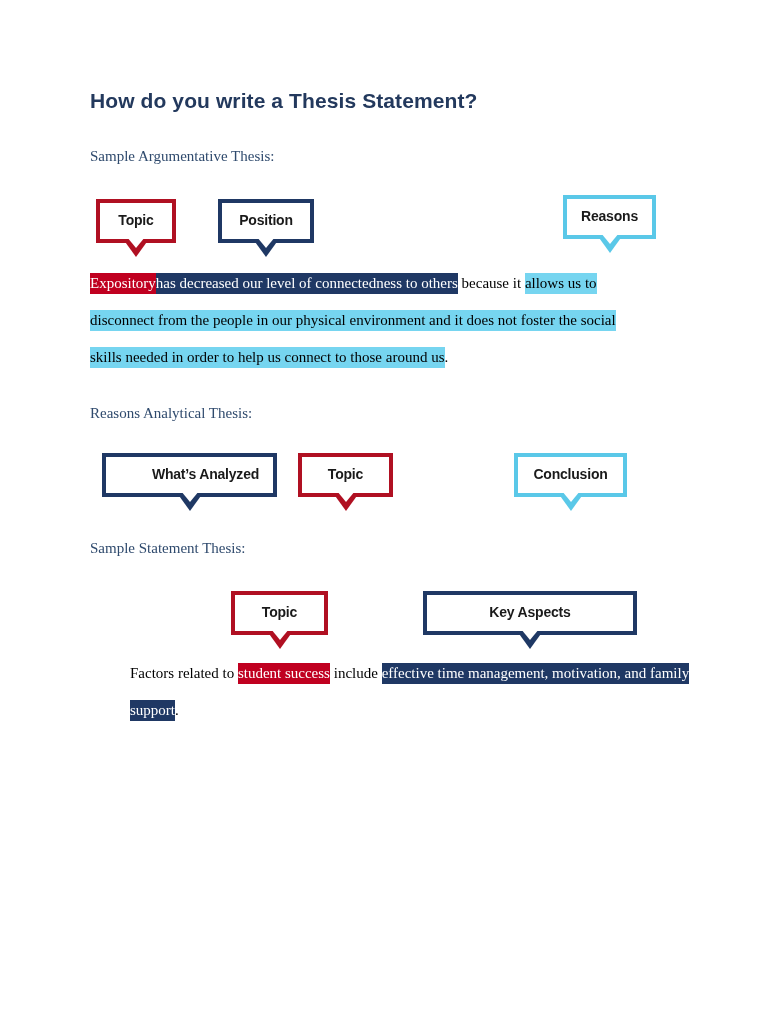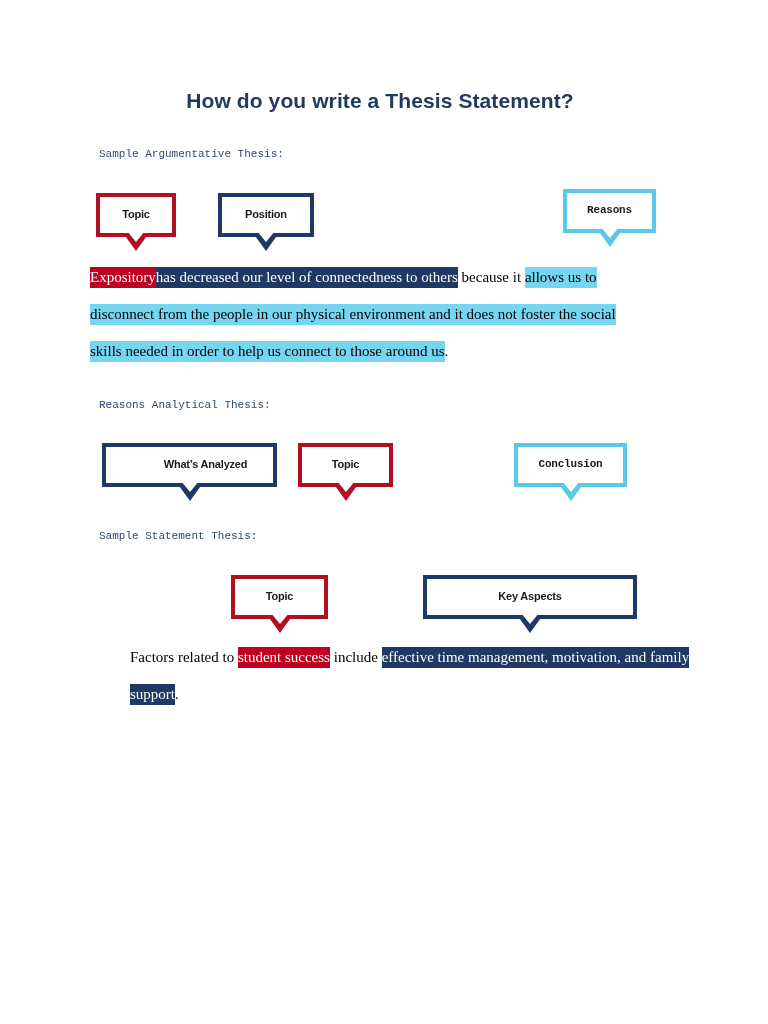--- a/index.html
+++ b/index.html
@@ -32,29 +32,28 @@
 
   
   .doc-title {
     font-family: "Liberation Sans", sans-serif;
     font-size: 21px;
     font-weight: bold;
     color: #23395d;
     letter-spacing: 0.1px;
     margin: 0 0 34px 0;
     line-height: 1.2;
-    text-align: center;
   }
 
   .section-label {
-    font-family: Liberation Mono, monospace;
-    font-size: 11px;
+    font-family: Liberation Serif, serif;
+    font-size: 15px;
     font-weight: normal;
     color: #2f4a6d;
-    margin: 9px;
+    margin: 0;
     line-height: 1.3;
   }
 
   
   .callout-row {
     position: relative;
     height: 56px;
   }
 
   .callout {
@@ -62,21 +61,21 @@
     box-sizing: border-box;
     background: #ffffff;
     border-style: solid;
     border-width: 4px;
     height: 44px;
     display: flex;
     align-items: center;
     justify-content: center;
     font-family: "Liberation Sans", sans-serif;
     font-weight: bold;
-    font-size: 11px;
+    font-size: 14px;
     color: #1a1a1a;
     white-space: nowrap;
   }
   .callout .cl-label {
     position: relative;
     top: -1px;
     letter-spacing: -0.2px;
   }
 
   
@@ -100,21 +99,21 @@
     border-left: 9px solid transparent;
     border-right: 9px solid transparent;
     border-top: 11px solid #ffffff;
     z-index: 2;
   }
 
   .c-red { border-color: #b01022; }
   .c-red .tail-outer { border-top-color: #b01022; }
   .c-navy { border-color: #1f3864; }
   .c-navy .tail-outer { border-top-color: #1f3864; }
-  .c-cyan { border-color: #5ac8e8; font-family: Liberation Mono, monospace; }
+  .c-cyan { border-color: #5ac8e8; }
   .c-cyan .tail-outer { border-top-color: #5ac8e8; }
 
   
   .thesis {
     font-family: "Liberation Serif", serif;
     font-size: 15px;
     color: #000000;
     line-height: 37px;
     margin: 0;
   }

